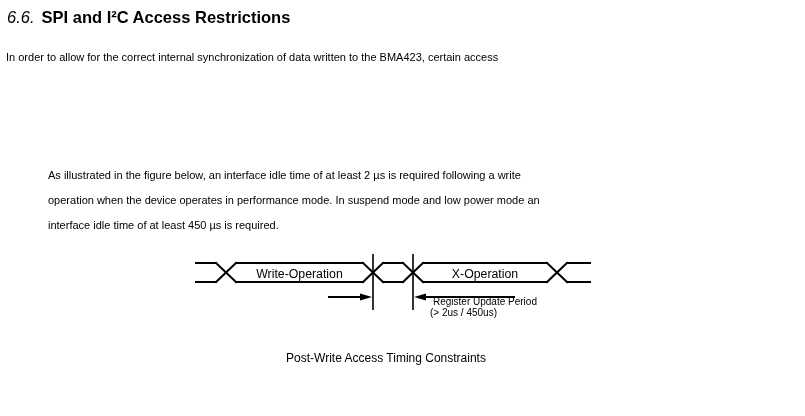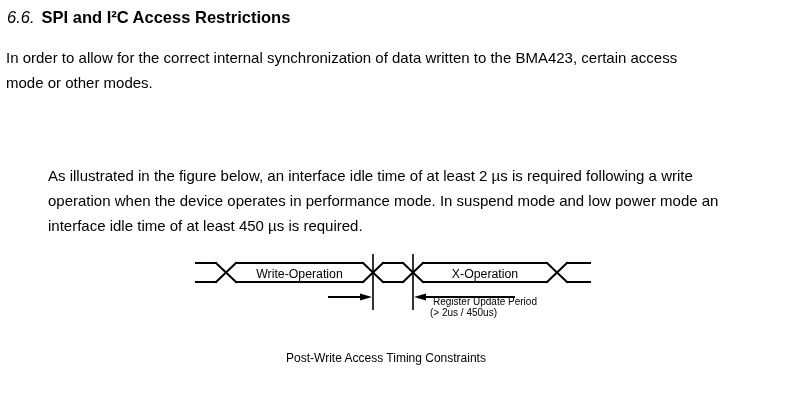--- a/index.html
+++ b/index.html
@@ -16,21 +16,21 @@
     left: 7px; top: 8px;
     font-size: 16.5px;
     white-space: nowrap;
   }
   .heading .num { font-weight: 400; margin-right: 7px; font-style: italic; }
   .heading .title { font-weight: 700; margin-top: 15px; }
   .para {
     position: absolute;
     left: 6px;
     width: 795px;
-    font-size: 15px;
+    font-size: 11px;
     line-height: 25px;
   }
   .para .line { white-space: nowrap; }
   #para1 { top: 45px; }
   #para2 { top: 163px; margin-left: 42px; }
   .figure-svg {
     position: absolute;
     left: 188px; top: 252px;
     width: 414px; height: 70px;
   }
@@ -50,21 +50,20 @@
 </style>
 </head>
 <body>
 
 <div class="heading">
   <span class="num">6.6.</span><span class="title">SPI and I²C Access Restrictions</span>
 </div>
 
 <div class="para" id="para1">
   <div class="line">In order to allow for the correct internal synchronization of data written to the BMA423, certain access</div>
-  <div class="line">mode or other modes.</div>
 </div>
 
 <div class="para" id="para2">
   <div class="line">As illustrated in the figure below, an interface idle time of at least 2 µs is required following a write</div>
   <div class="line">operation when the device operates in performance mode. In suspend mode and low power mode an</div>
   <div class="line">interface idle time of at least 450 µs is required.</div>
 </div>
 
 <svg class="figure-svg" viewBox="0 0 414 70" xmlns="http://www.w3.org/2000/svg">
 

